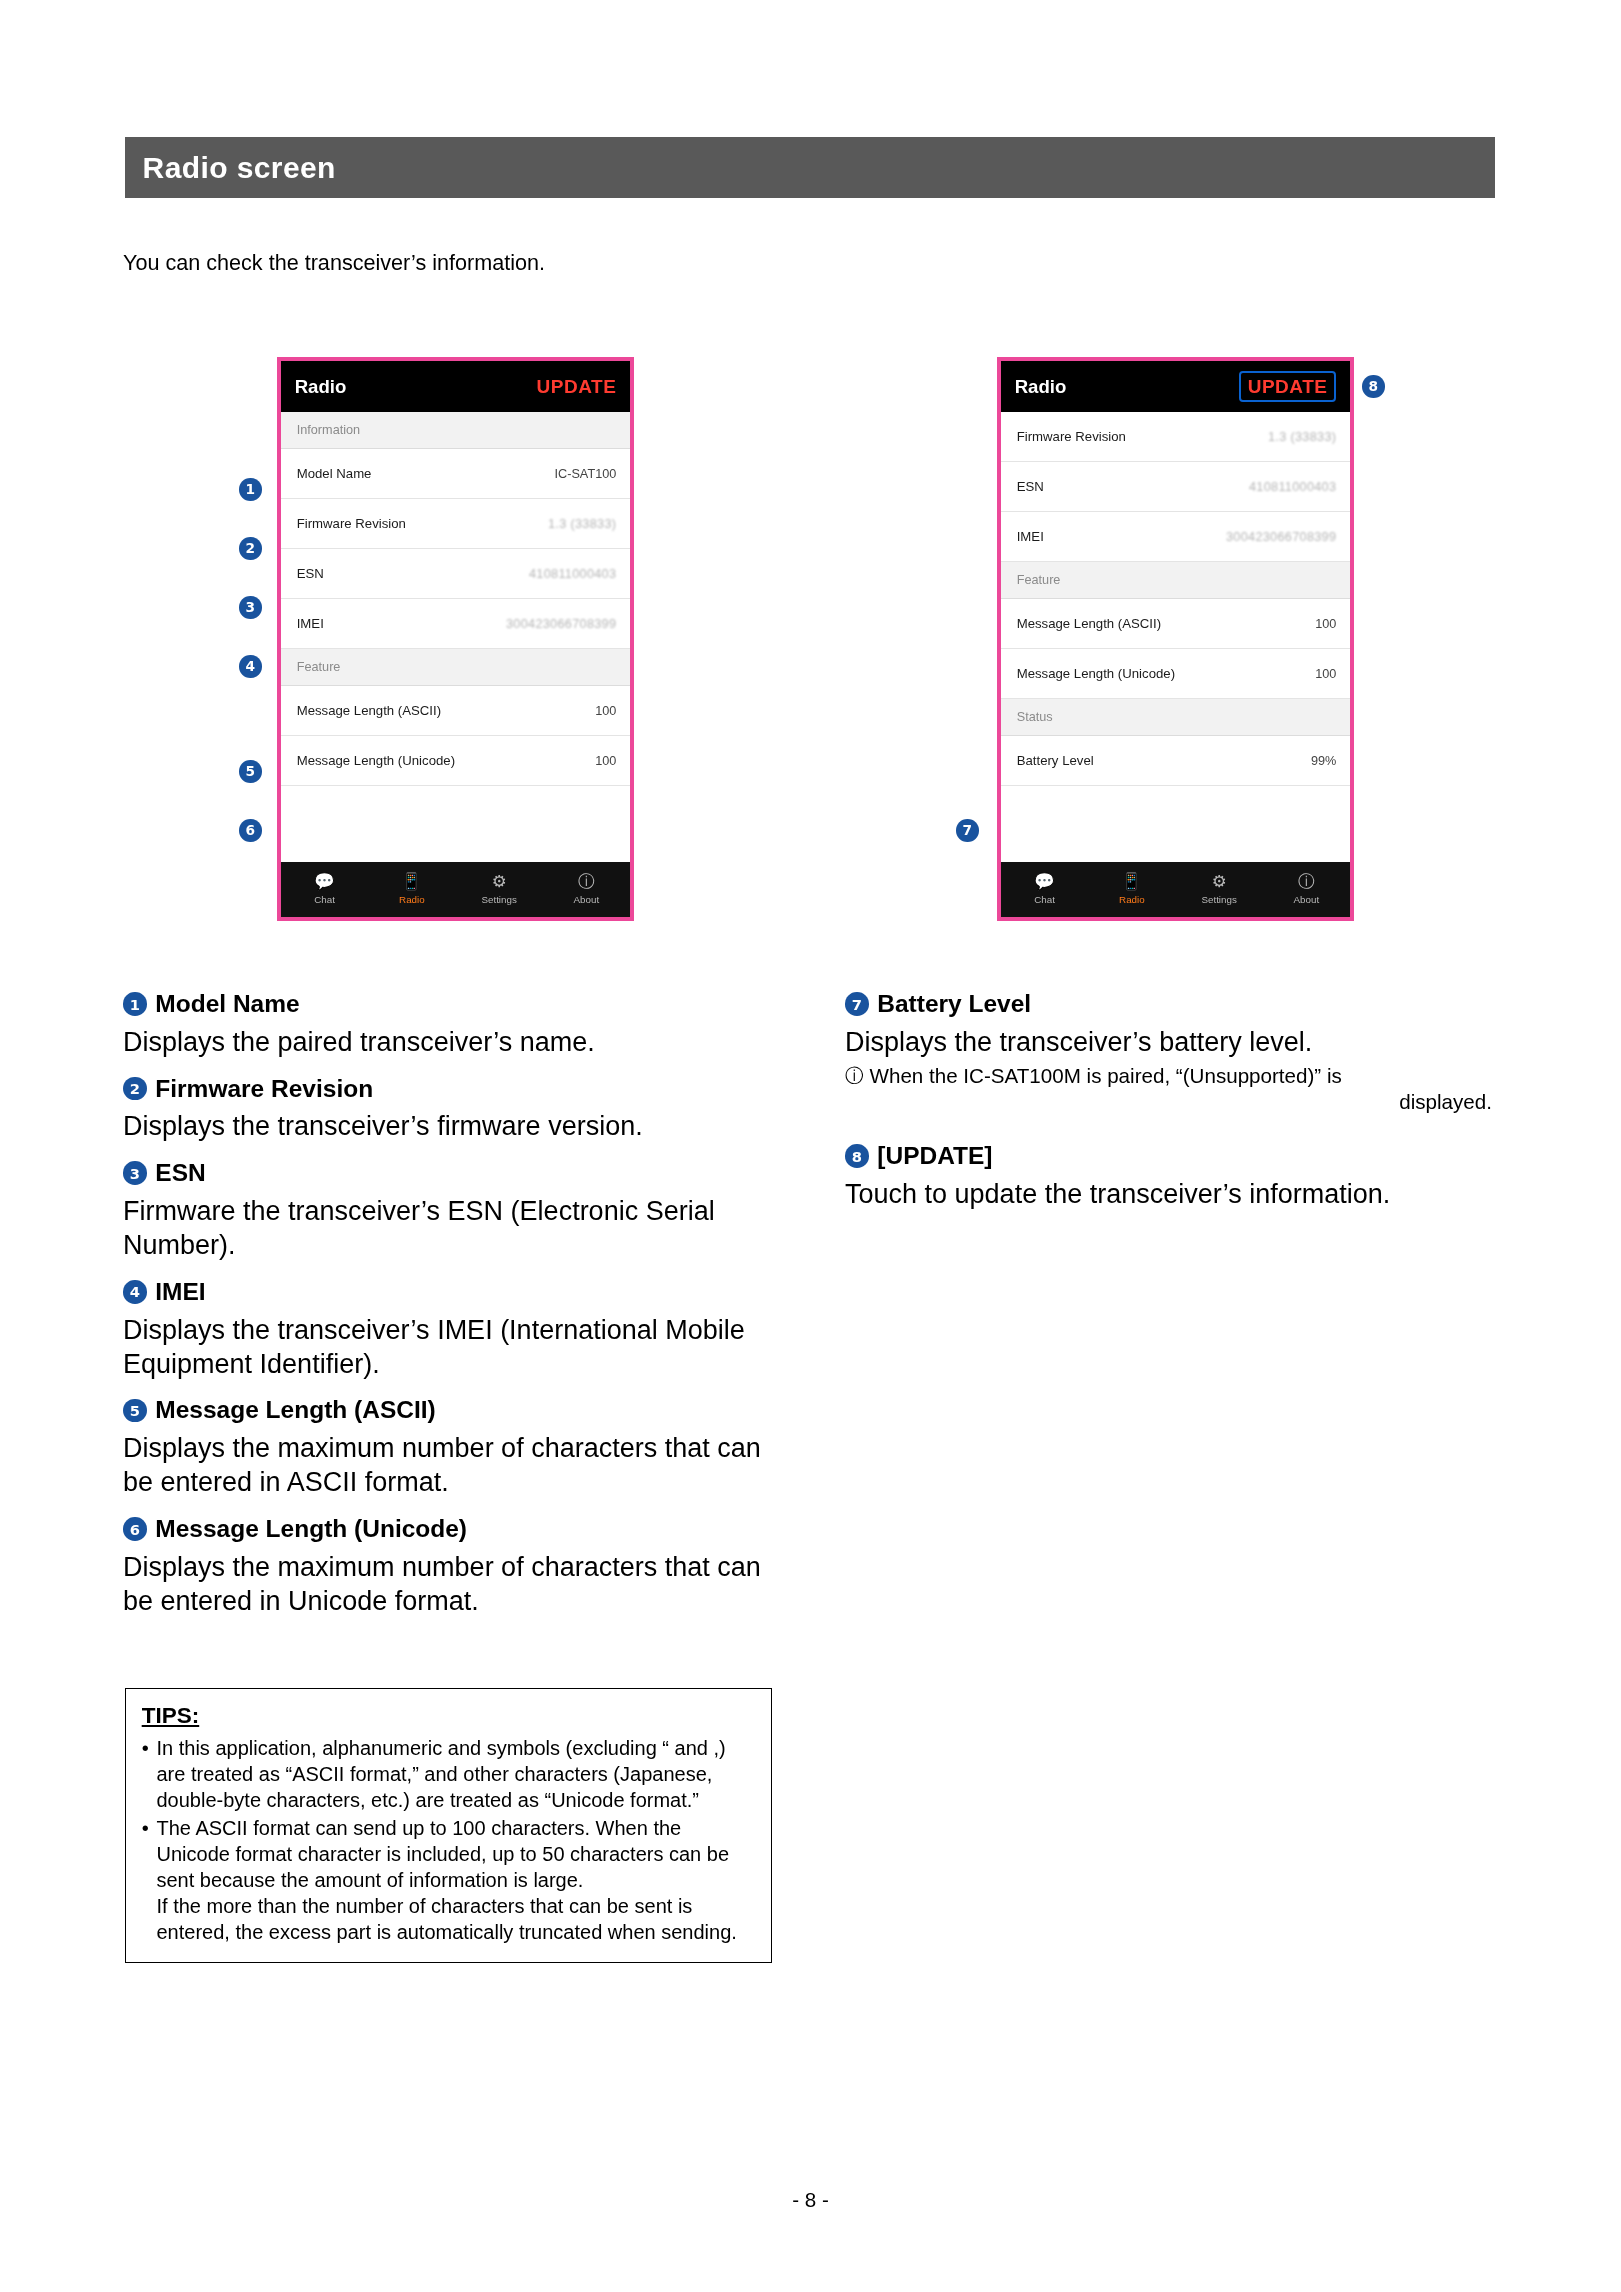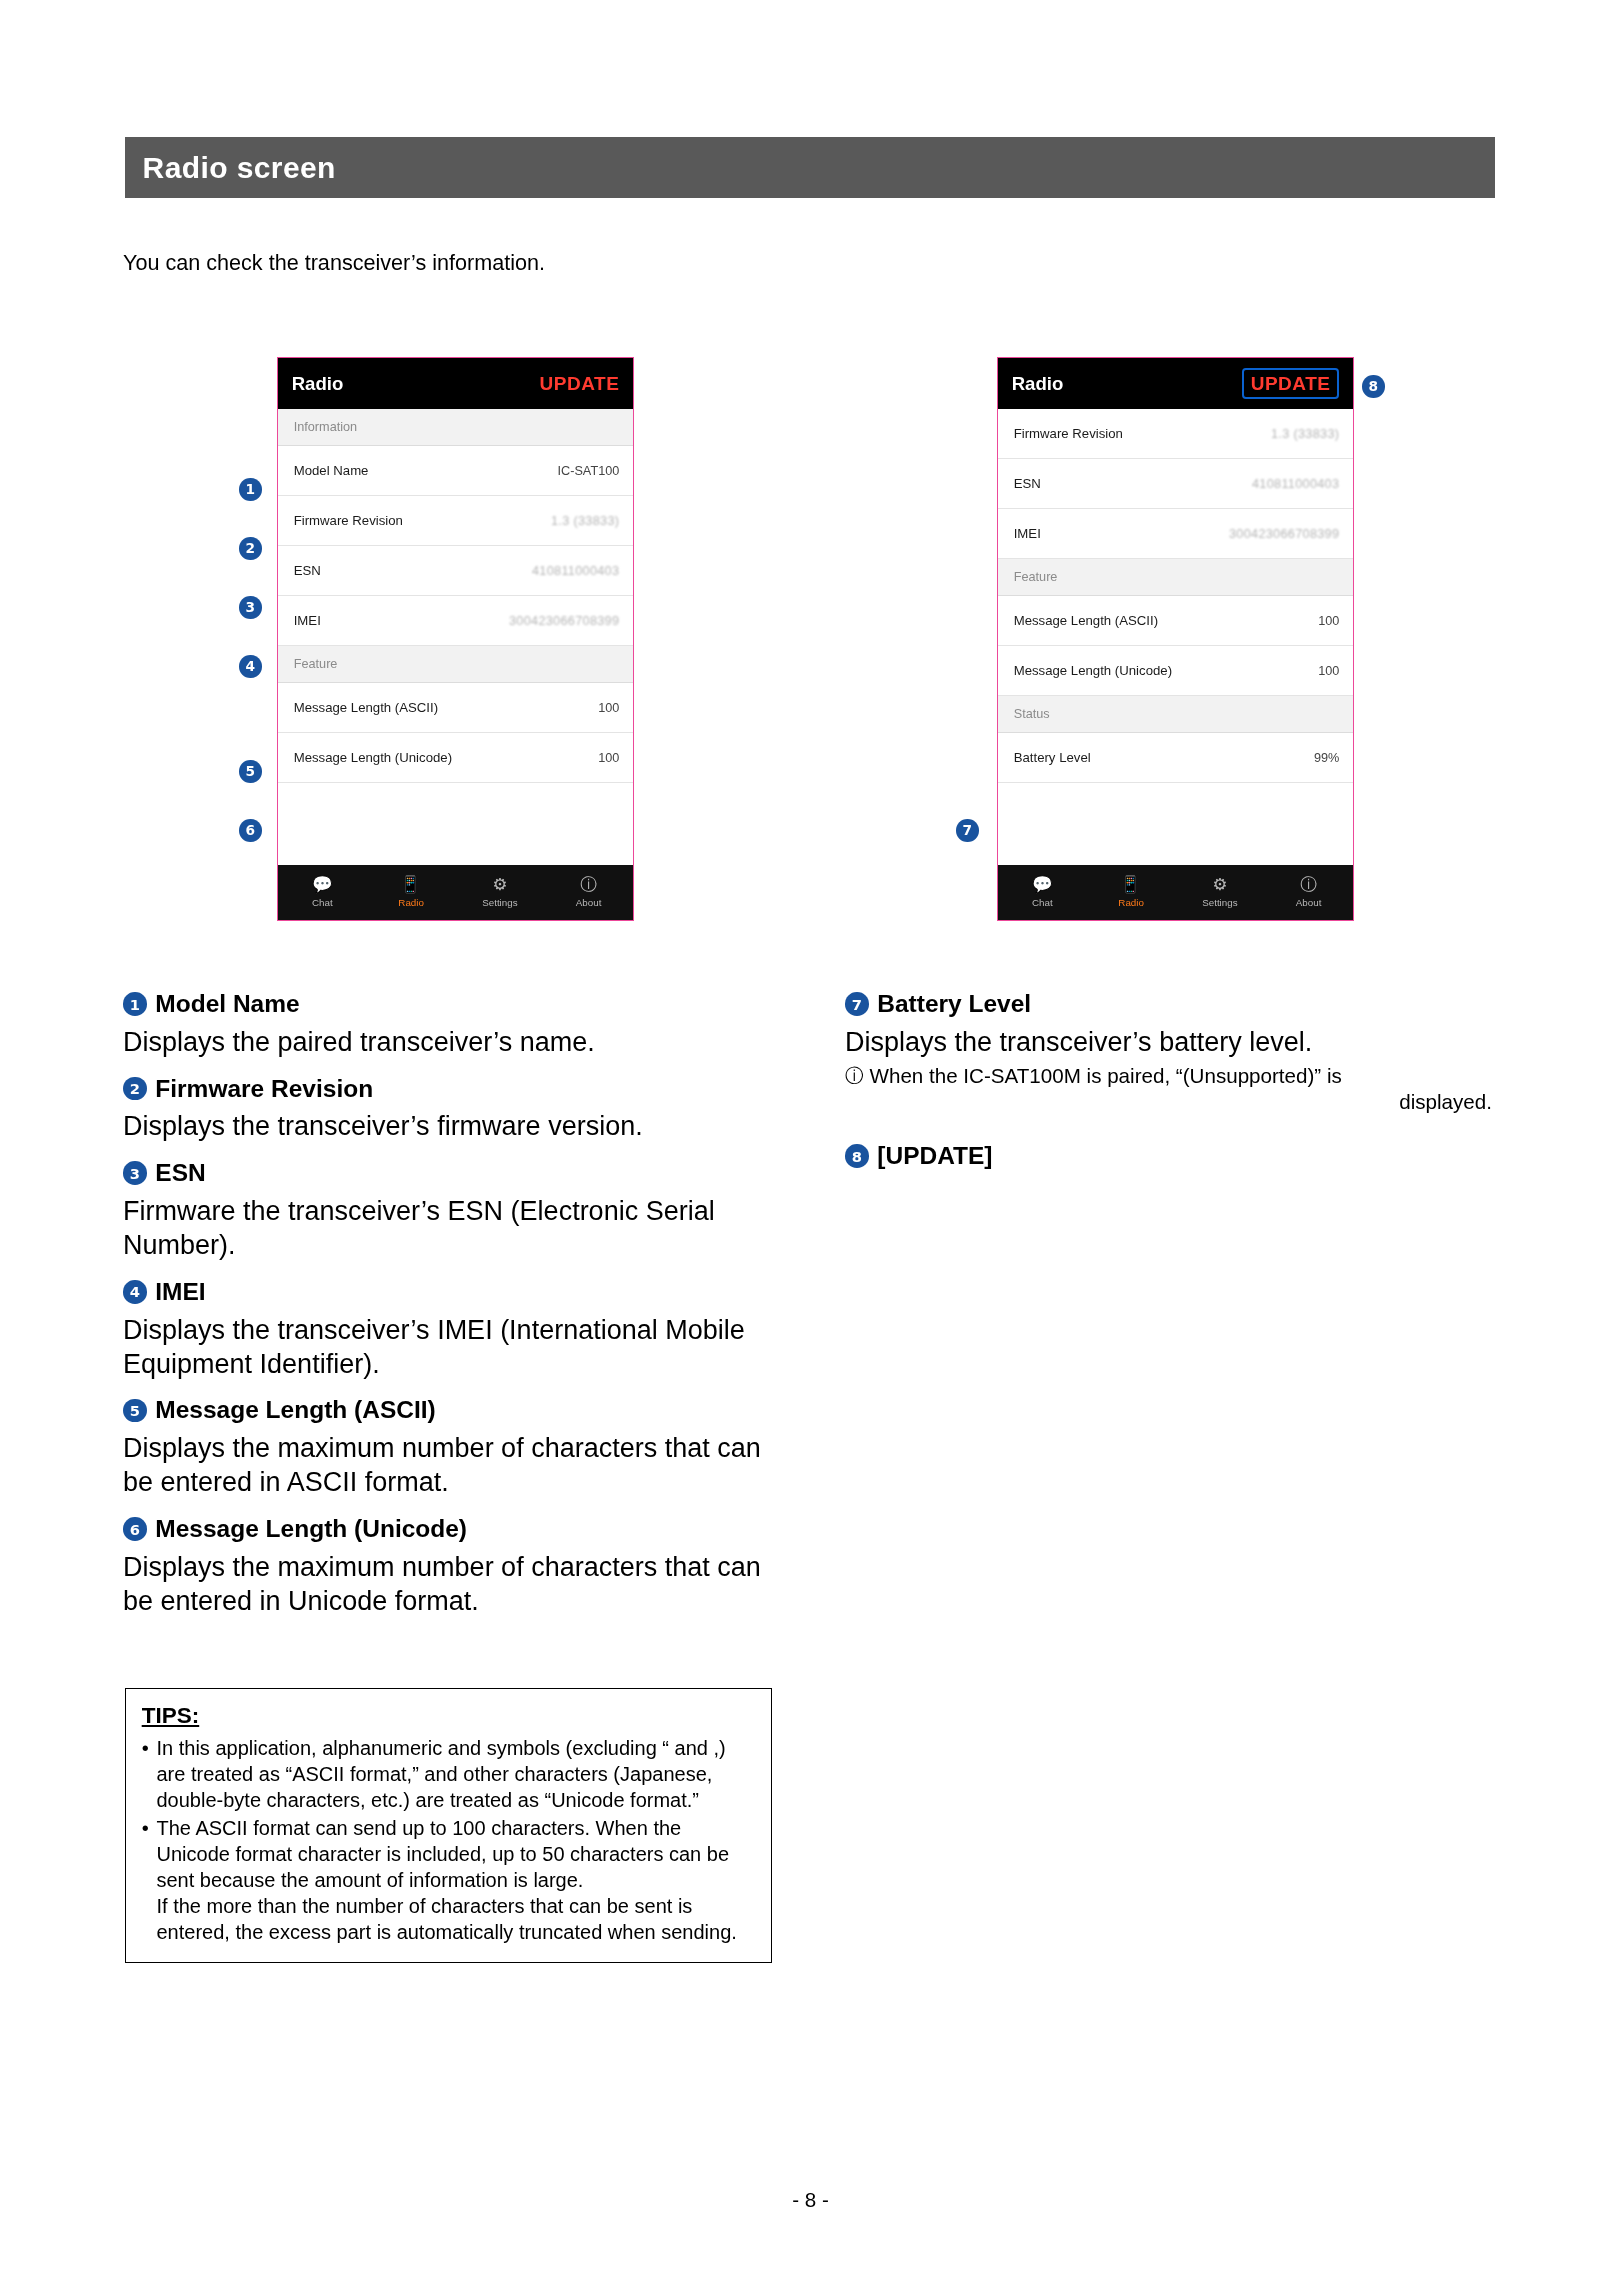--- a/index.html
+++ b/index.html
@@ -46,21 +46,21 @@
     left: 123px;
     top: 250px;
     font-size: 21.6px;
     color: #000;
   }
 
   
   .phone {
     position: absolute;
     background: #14532d;
-    border: 1px solid #ec4899;
+    border: 4px solid #ec4899;
     box-sizing: border-box;
   }
   .phone-left {
     left: 277px;
     top: 357px;
     width: 357px;
     height: 564px;
   }
   .phone-right {
     left: 997px;
@@ -453,20 +453,21 @@
           <span class="note-indent">displayed.</span>
         </span>
       </div>
     </div>
 
     <div class="item" style="margin-top:27.4px;">
       <div class="item-head">
         <span class="num">8</span>
         <span>[UPDATE]</span>
       </div>
+      <p class="item-desc">Touch to update the transceiver’s information.</p>
     </div>
 
   </div>
 
   <div class="tips">
     <h4>TIPS:</h4>
     <ul>
       <li>
         <span class="dot">•</span>
         <span class="txt">In this application, alphanumeric and symbols (excluding “ and ,) are treated as “ASCII format,” and other characters (Japanese, double-byte characters, etc.) are treated as “Unicode format.”</span>

